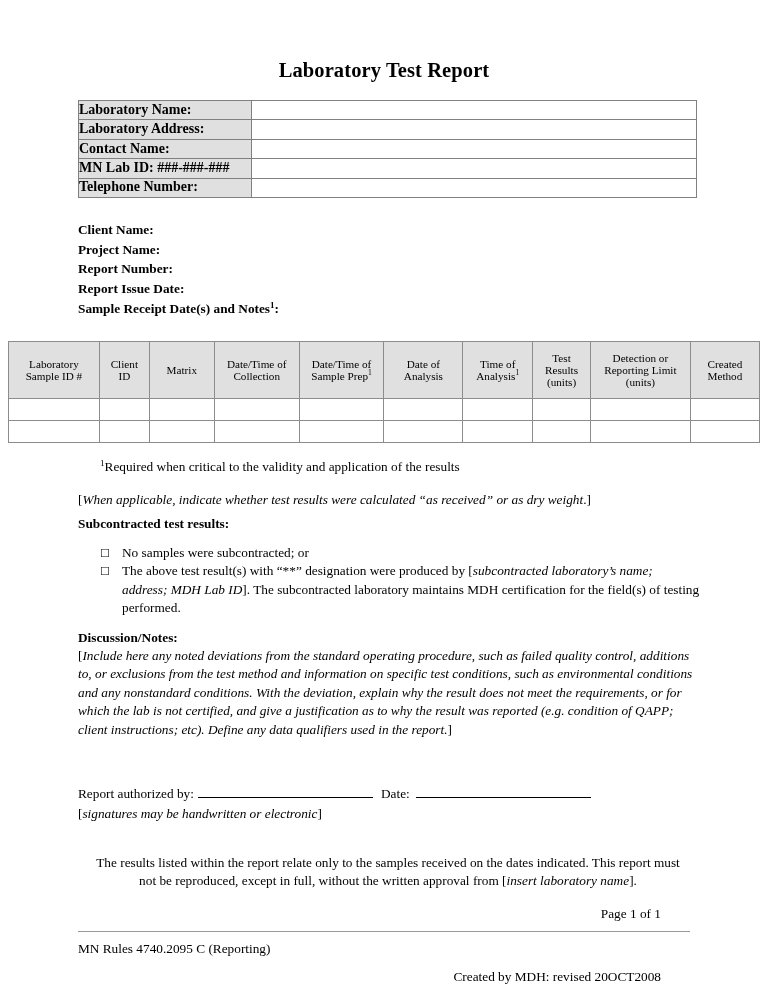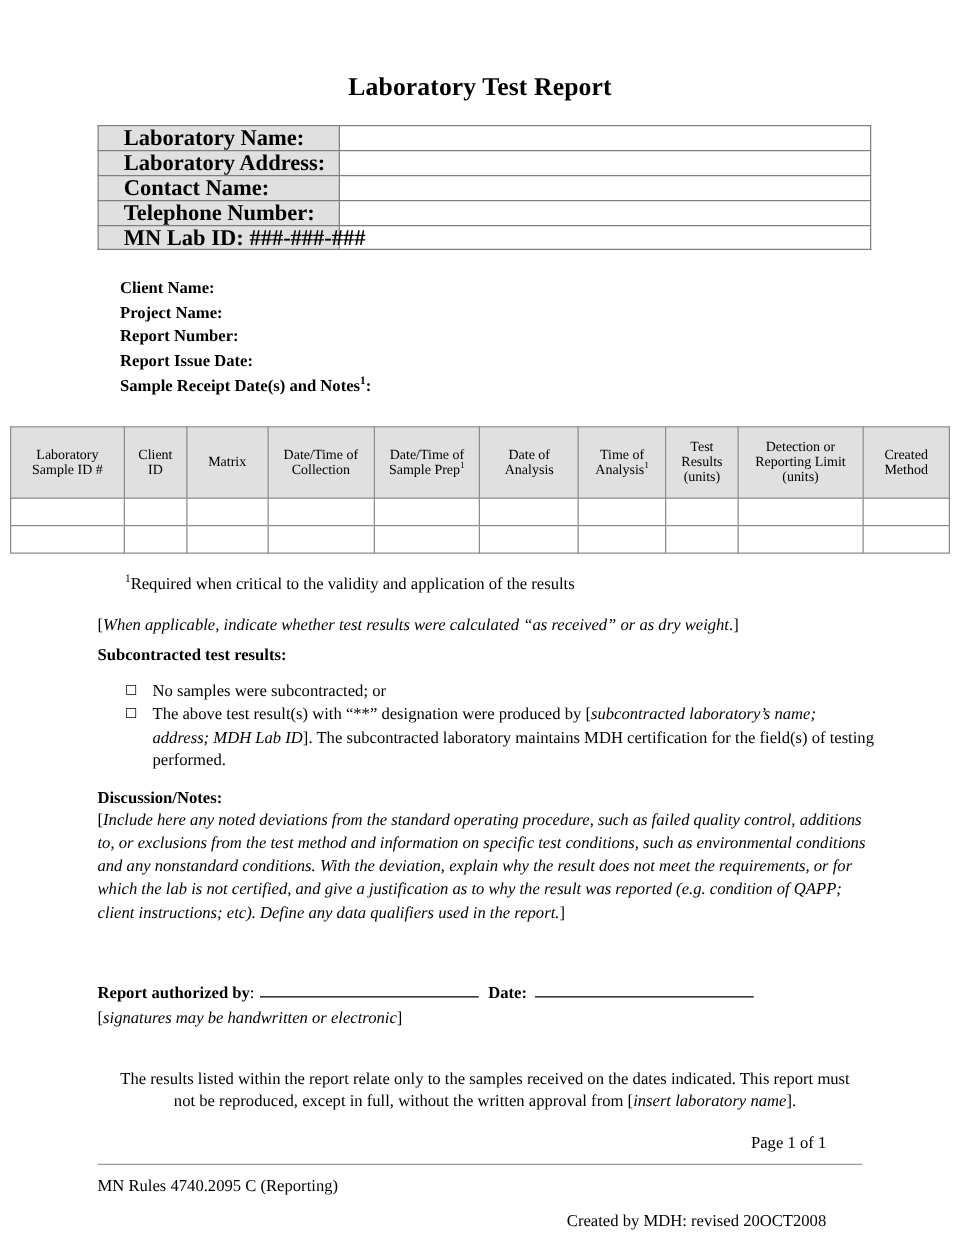--- a/index.html
+++ b/index.html
@@ -37,43 +37,42 @@
   .lab-table {
     position: absolute;
     left: 78px; top: 100px;
     width: 619px;
     border-collapse: collapse;
     table-layout: fixed;
   }
   .lab-table td {
     border: 1px solid #808080;
     height: 18.4px;
-    padding: 0 0 0 20px;
-    font-size: 18px;
+    padding: 0 0 0 0;
+    font-size: 14px;
     font-weight: bold;
     vertical-align: middle;
     line-height: 1.05;
   }
   .lab-table td.lbl {
     width: 172px;
     background: #e0e0e0;
     white-space: nowrap;
   }
   .lab-table td.val {
     background: #ffffff;
   }
 
   
   .client-block {
     position: absolute;
     left: 78px; top: 220px;
     font-size: 13.3px;
     font-weight: bold;
     line-height: 19.7px;
-    margin-left: 18px;
   }
   .client-block div { white-space: nowrap; }
   sup { font-size: 0.68em; vertical-align: super; line-height: 0; }
 
   
   .data-table {
     position: absolute;
     left: 8px; top: 341px;
     width: 752px;
     border-collapse: collapse;
@@ -157,21 +156,21 @@
   
   .sig-row {
     position: absolute;
     left: 78px; top: 786px;
     width: 620px;
     font-size: 13.3px;
     display: flex;
     align-items: baseline;
     white-space: nowrap;
   }
-  .sig-row .b { font-weight: bold; }
+  .sig-row .b { font-weight: normal; }
   .rule-a {
     display: inline-block;
     width: 175px;
     border-bottom: 1.4px solid #000;
     margin: 0 8px 0 4px;
     height: 11px;
   }
   .rule-b {
     display: inline-block;
     width: 175px;
@@ -238,25 +237,25 @@
       </tr>
       <tr>
         <td class="lbl">Laboratory Address:</td>
         <td class="val"></td>
       </tr>
       <tr>
         <td class="lbl">Contact Name:</td>
         <td class="val"></td>
       </tr>
       <tr>
+        <td class="lbl">MN Lab ID: ###-###-###</td>
+        <td class="val"></td>
+      </tr>
+      <tr>
         <td class="lbl">Telephone Number:</td>
-        <td class="val"></td>
-      </tr>
-      <tr>
-        <td class="lbl">MN Lab ID: ###-###-###</td>
         <td class="val"></td>
       </tr>
     </tbody>
   </table>
 
   <div class="client-block">
     <div>Client Name:</div>
     <div>Project Name:</div>
     <div>Report Number:</div>
     <div>Report Issue Date:</div>

